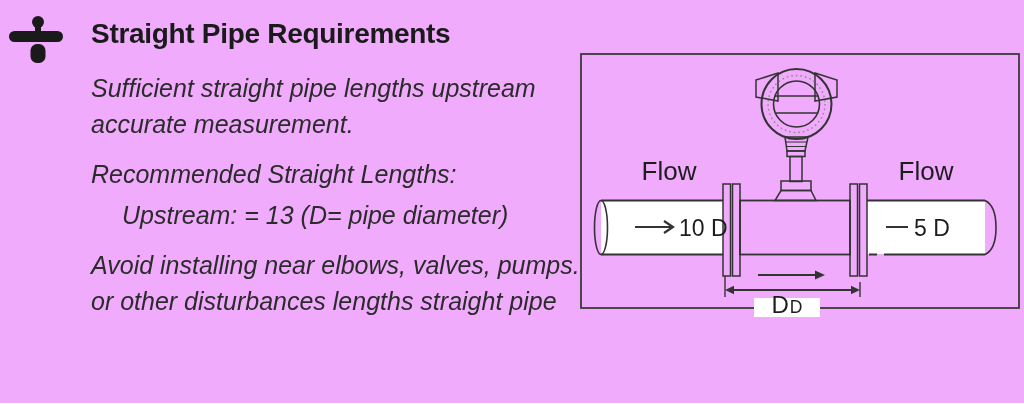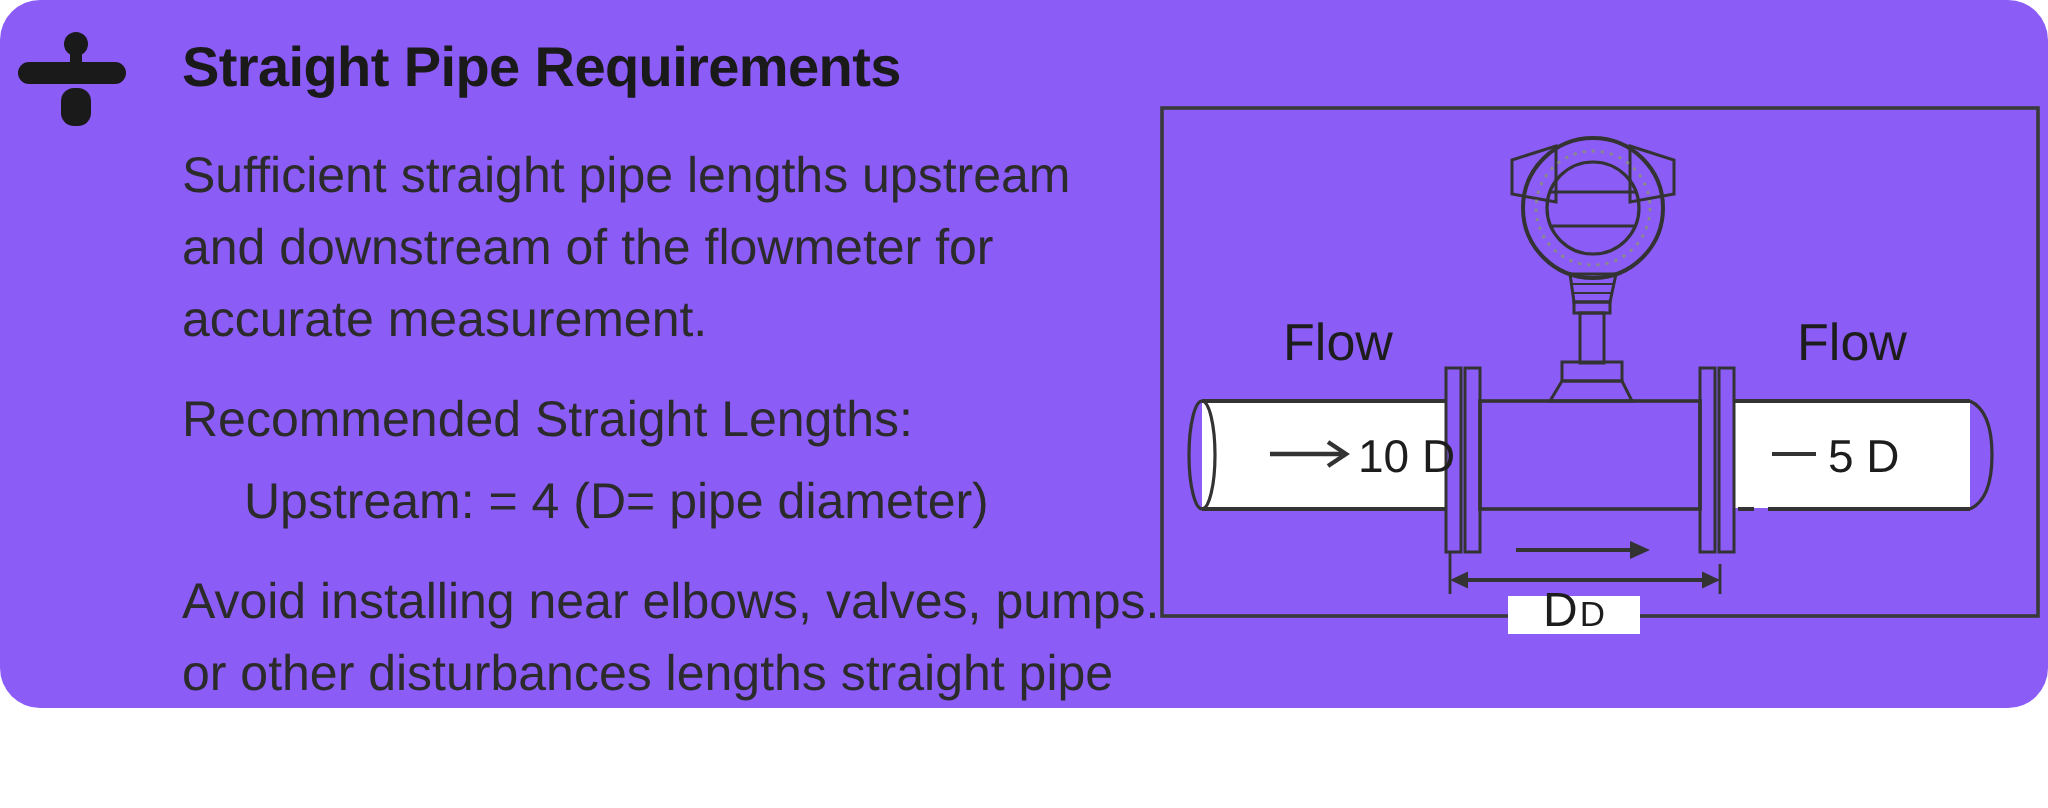--- a/index.html
+++ b/index.html
@@ -1,27 +1,27 @@
 <!DOCTYPE html>
 <html><head>
 <meta charset="utf-8">
 <style>
   html,body{margin:0;padding:0;background:#ffffff;}
   .canvas{
-    position:relative;width:1024px;height:354px;background:#8b5cf6;overflow:hidden;
-    font-family:"Liberation Sans",sans-serif;color:#262626;border-radius:20px;
+    position:relative;width:1024px;height:403px;background:#f0abfc;overflow:hidden;
+    font-family:"Liberation Sans",sans-serif;color:#262626;
   }
   
   .fitting-icon{position:absolute;left:8px;top:12px;}
   .page-title{
     position:absolute;left:91px;top:18px;margin:0;
     font-size:28px;font-weight:700;letter-spacing:-0.3px;color:#1a1a1a;
   }
   .text-block{position:absolute;left:91px;top:70px;width:460px;}
-  .line{font-size:25px;line-height:36px;color:#2b2b2b;white-space:nowrap;}
+  .line{font-size:25px;line-height:36px;color:#2b2b2b;white-space:nowrap;font-style:italic;}
   .line.indent{padding-left:31px;}
   .line.gap-sm{margin-top:14px;}
   .line.gap-md{margin-top:5px;}
   
   .diagram-box{position:absolute;left:580px;top:53px;width:440px;height:266px;}
   .diagram-box svg{display:block;}
   .stroke{stroke:#333333;fill:none;}
   .t-diagram{font-family:"Liberation Sans",sans-serif;fill:#1d1d1d;}
 </style>
 </head>
@@ -33,24 +33,23 @@
     <circle cx="30" cy="10" r="6" fill="#1a1a1a"></circle>
     <rect x="27" y="14" width="6" height="7" fill="#1a1a1a"></rect>
     <rect x="1" y="19" width="54" height="11" rx="5.5" fill="#1a1a1a"></rect>
     <rect x="22.5" y="32" width="15" height="19" rx="6.5" fill="#1a1a1a"></rect>
   </svg>
 
   <h1 class="page-title">Straight Pipe Requirements</h1>
 
   <div class="text-block">
     <div class="line">Sufficient straight pipe lengths upstream</div>
-    <div class="line">and downstream of the flowmeter for</div>
     <div class="line">accurate measurement.</div>
     <div class="line gap-sm">Recommended Straight Lengths:</div>
-    <div class="line indent gap-md">Upstream: = 4 (D= pipe diameter)</div>
+    <div class="line indent gap-md">Upstream: = 13 (D= pipe diameter)</div>
     <div class="line gap-sm">Avoid installing near elbows, valves, pumps.</div>
     <div class="line">or other disturbances lengths straight pipe</div>
   </div>
 
   <div class="diagram-box">
     <svg width="440" height="266" viewBox="0 0 440 266">
 
       <rect x="1" y="1" width="438" height="254" fill="none" stroke="#3a3a3a" stroke-width="1.8"></rect>
 
       <g>

